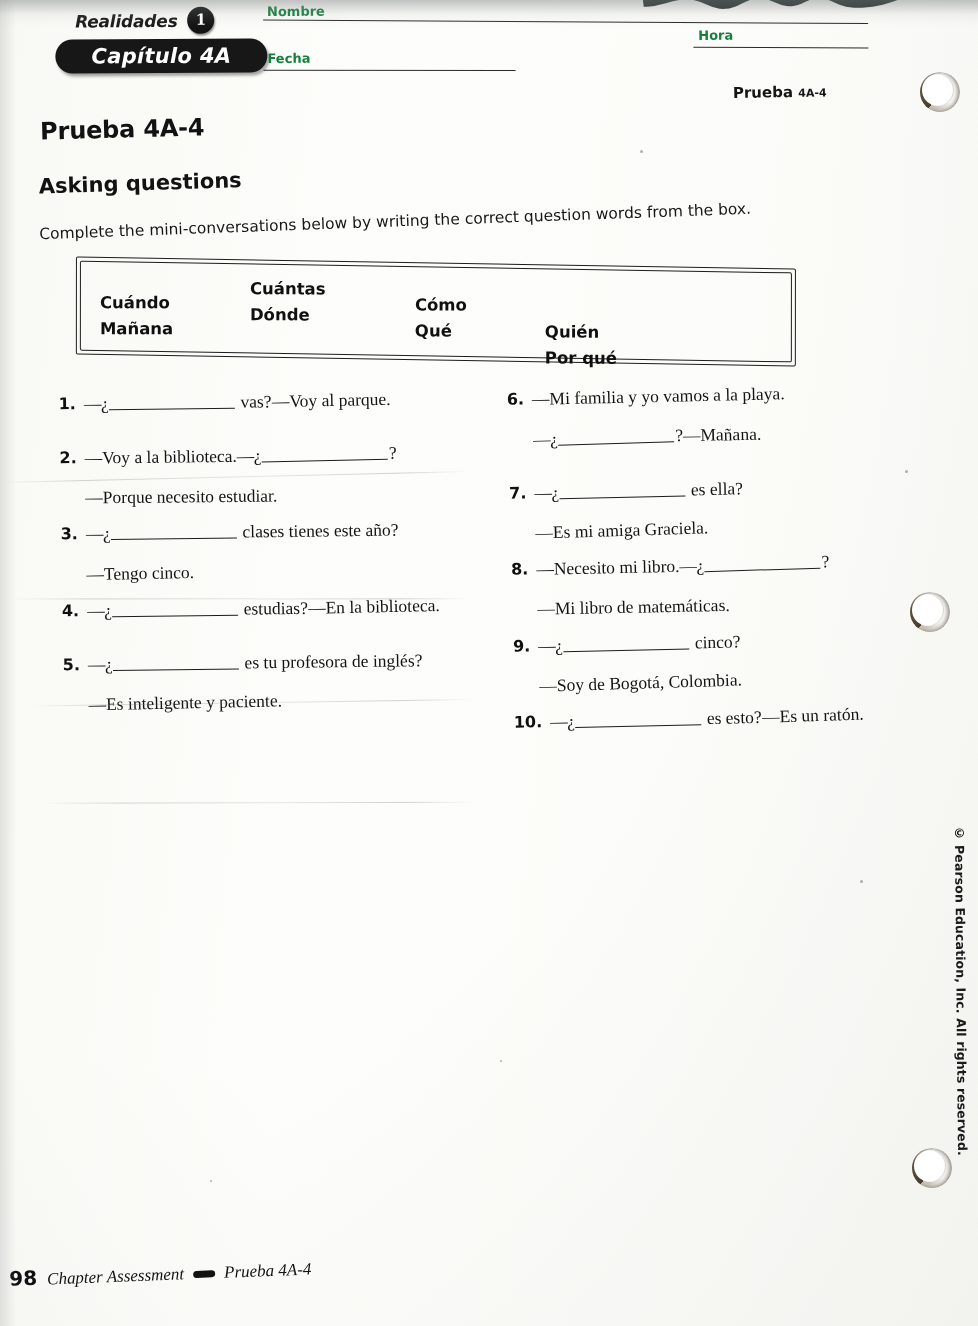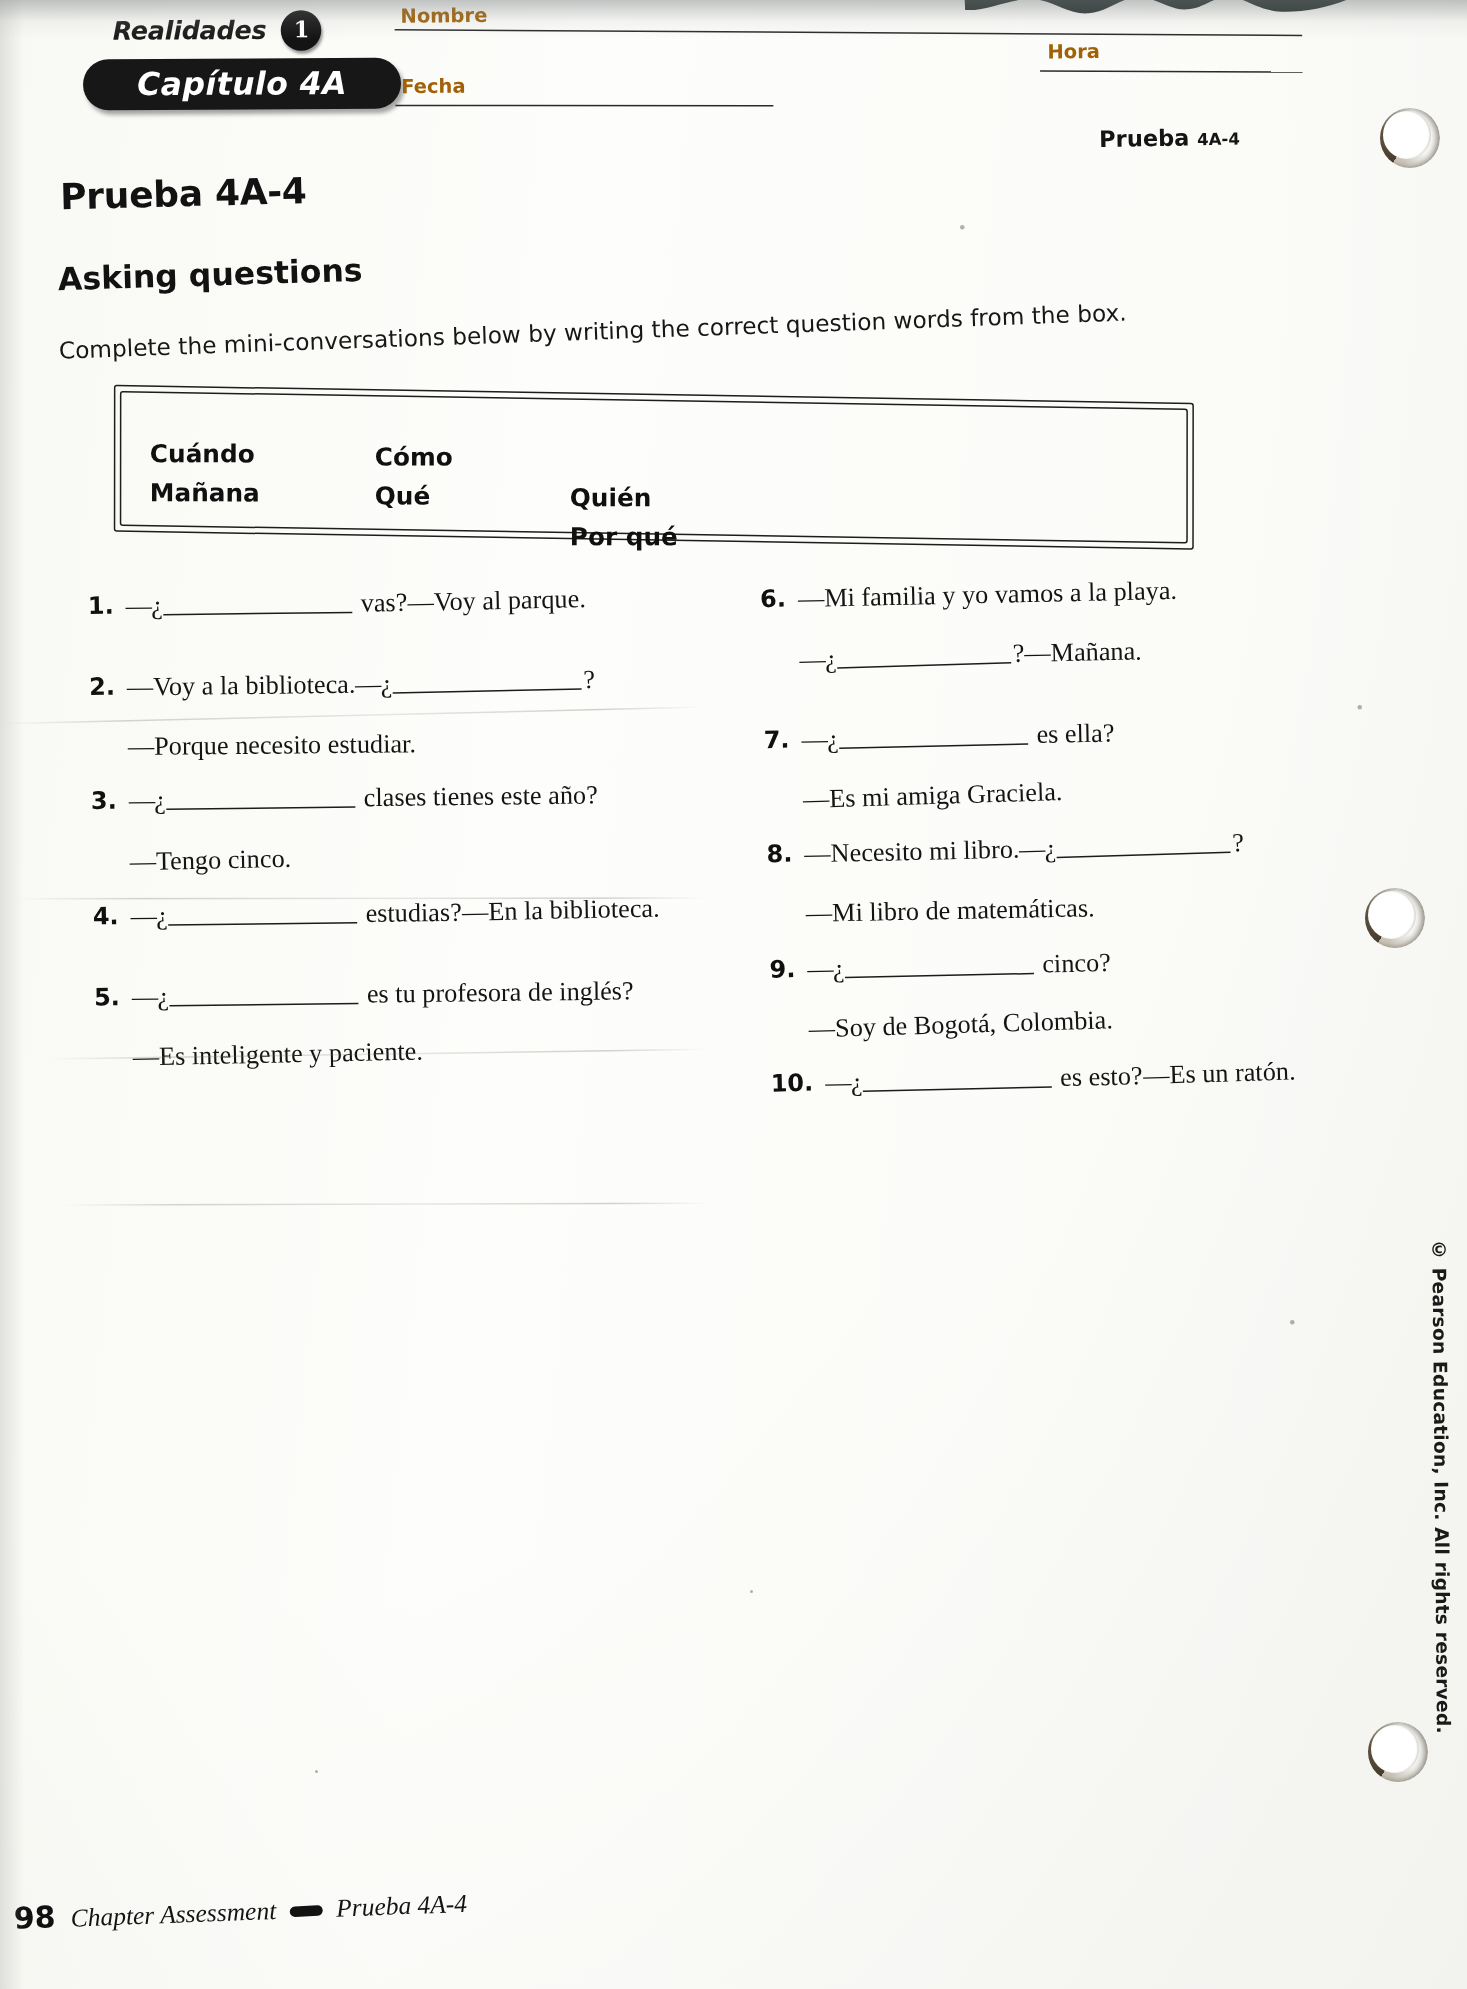--- a/index.html
+++ b/index.html
@@ -105,21 +105,21 @@
     letter-spacing: 0.3px;
     box-shadow: 2px 3px 3px rgba(0,0,0,0.35);
   }
 
   
   .field {
     position: absolute;
     font-family: "DejaVu Sans", sans-serif;
     font-weight: bold;
     font-size: 13px;
-    color: #a16207;
+    color: #15803d;
   }
   .field-rule {
     position: absolute;
     border-bottom: 1.4px solid #2a2a2a;
   }
 
   .nombre-label { left: 272px; top: 2px; }
   .nombre-rule  { left: 268px; top: 22px; width: 605px; transform: rotate(0.9deg); }
 
   .fecha-label  { left: 272px; top: 49px; }
@@ -433,20 +433,24 @@
     <div class="instructions">Complete the mini-conversations below by writing the correct question words from the box.</div>
 
     <div class="wordbox">
       <div class="wordbox-outer"></div>
       <div class="wordbox-inner"></div>
       <div class="wordbox-cols" id="wordbox-cols">
           <div class="wb-col wb-col-0">
             <div>Cuándo</div>
             <div>Mañana</div>
           </div>
+          <div class="wb-col wb-col-2">
+            <div>Cuántas</div>
+            <div>Dónde</div>
+          </div>
           <div class="wb-col wb-col-3">
             <div>Cómo</div>
             <div>Qué</div>
           </div>
           <div class="wb-col wb-col-4">
             <div>Quién</div>
             <div>Por qué</div>
           </div>
         </div>
     </div>

